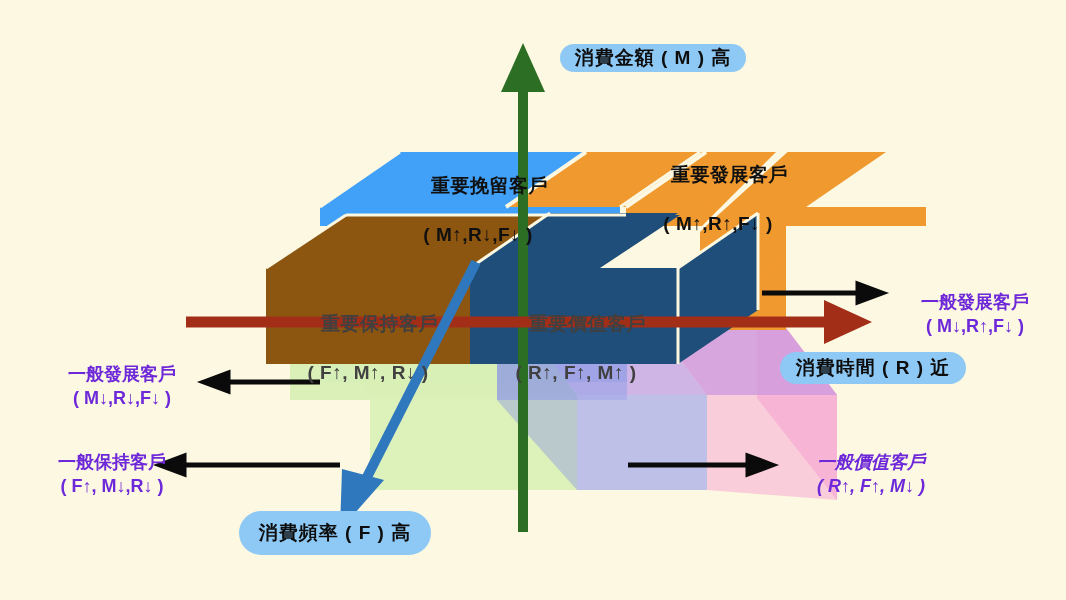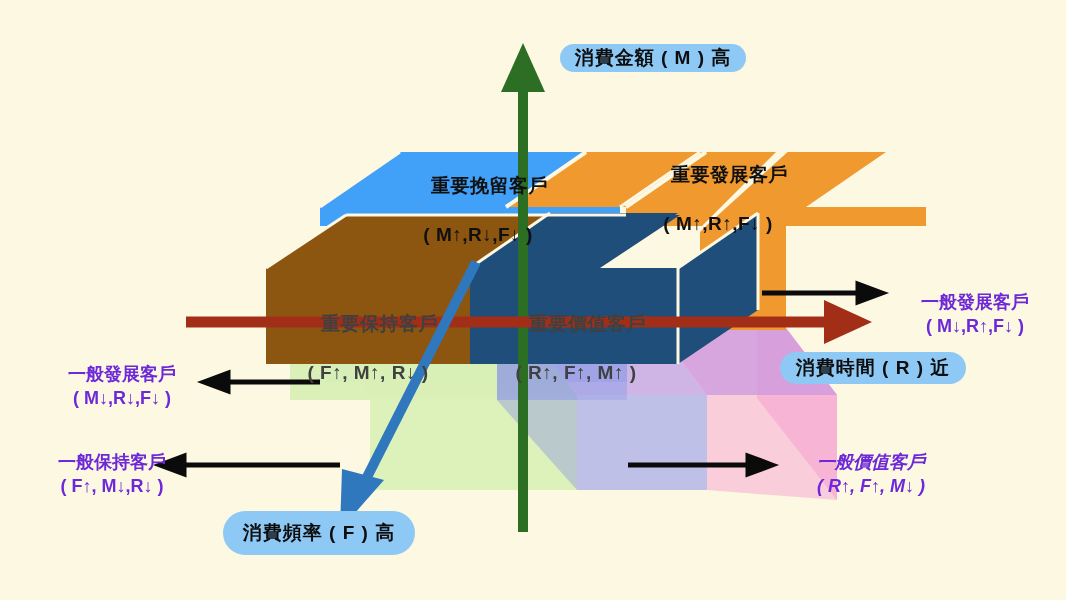--- a/index.html
+++ b/index.html
@@ -182,17 +182,17 @@
   </div>
 
   <div class="pill" style="left:560px;top:44px;width:186px;height:28px;">
     <span>消費金額 ( M ) 高</span>
   </div>
 
   <div class="pill" style="left:780px;top:352px;width:186px;height:32px;">
     <span>消費時間 ( R ) 近</span>
   </div>
 
-  <div class="pill" style="left:223px;top:511px;width:192px;height:44px;">
+  <div class="pill" style="left:239px;top:511px;width:192px;height:44px;">
     <span>消費頻率 ( F ) 高</span>
   </div>
 
 </div>
 
 </body></html>

